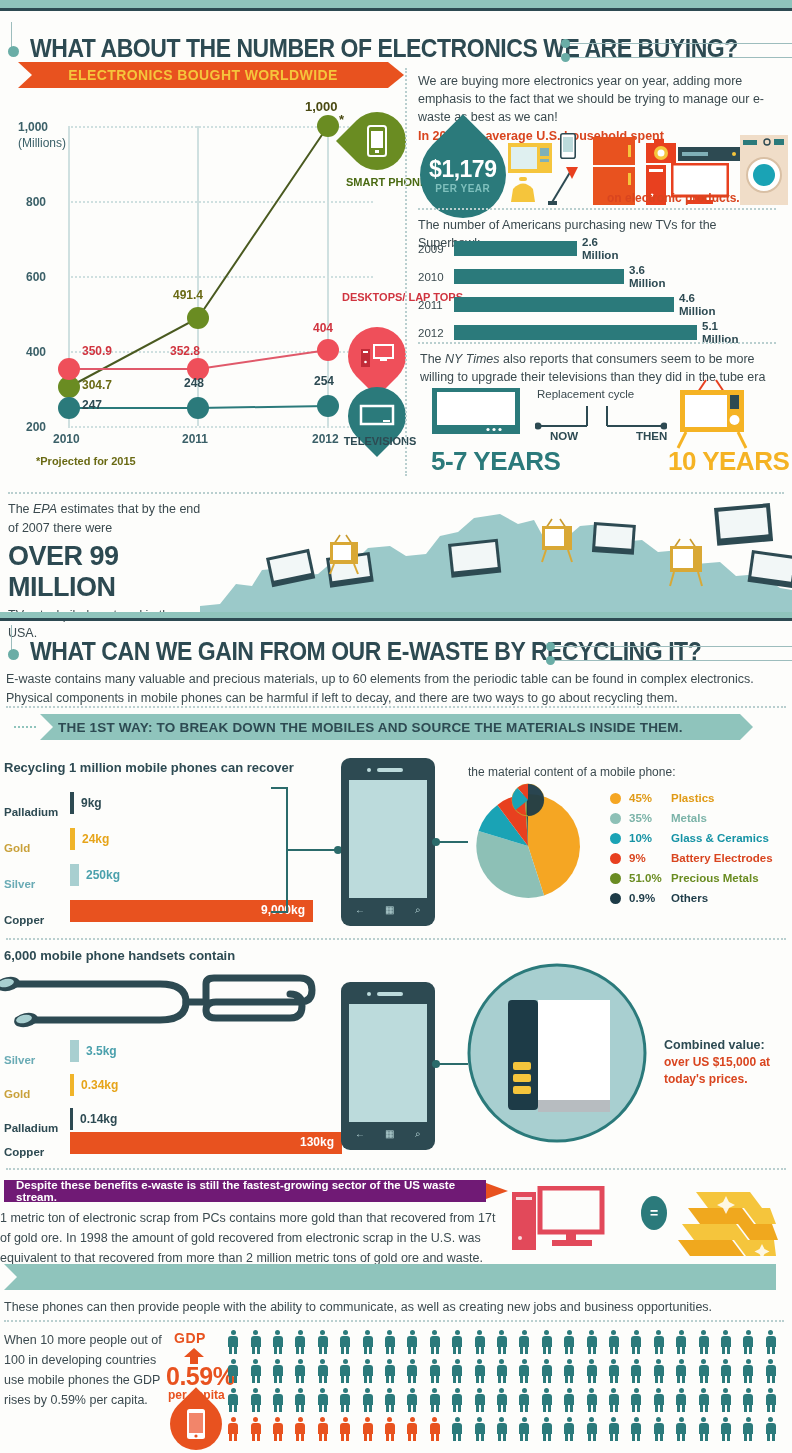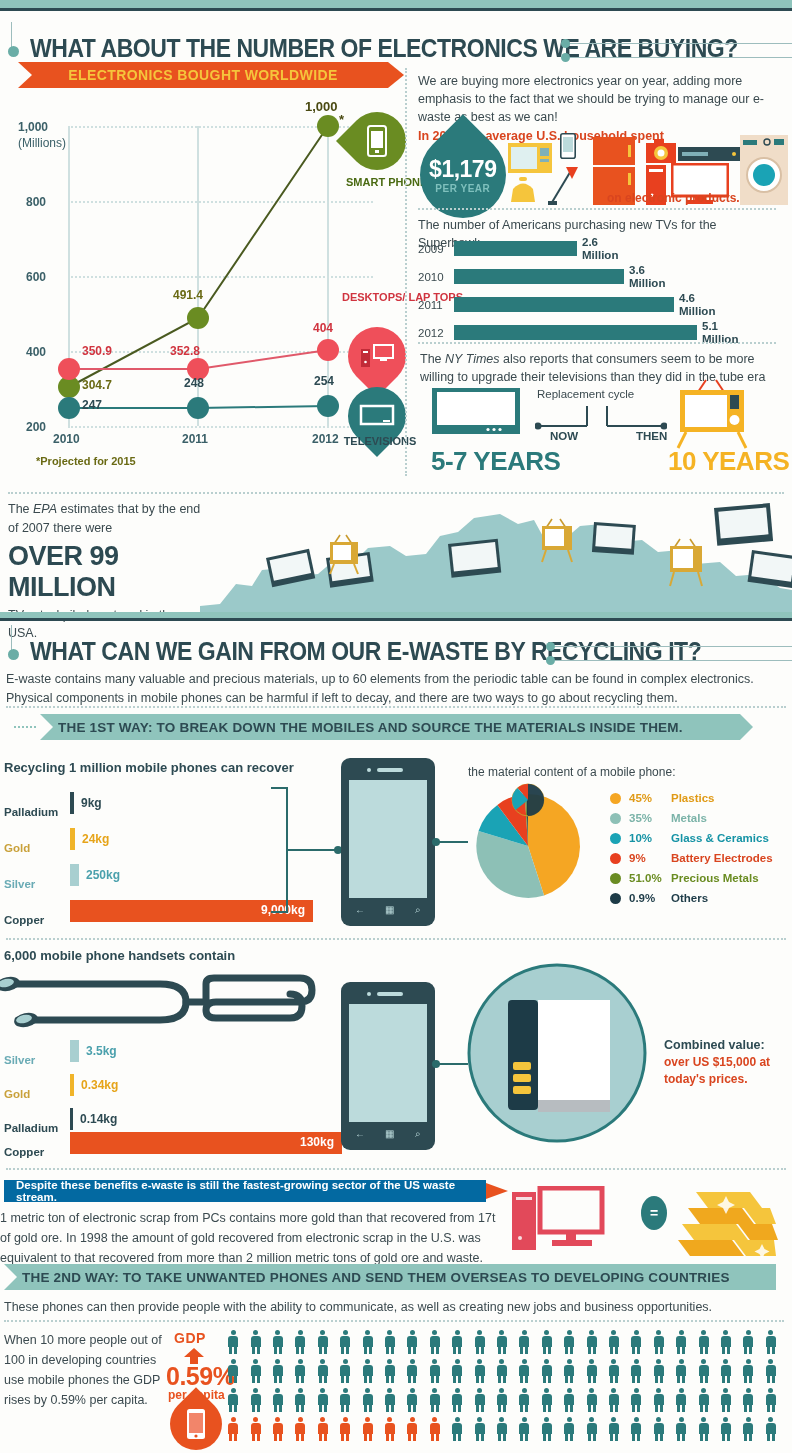--- a/index.html
+++ b/index.html
@@ -120,21 +120,21 @@
   .phone {
     position:absolute; background:#2d4a52; border-radius:9px;
     display:flex; flex-direction:column; align-items:center;
   }
   .phone-screen { background:#bcdbdc; }
   .phone-speaker { width:26px;height:4px;background:#bcdbdc;border-radius:2px;}
   .phone-dot { width:4px;height:4px;border-radius:50%;background:#bcdbdc;}
 
   
   .ocallout {
-    position:absolute; background:#0369a1; color:#fff;
+    position:absolute; background:#701a75; color:#fff;
     font-size:11.5px; font-weight:bold; height:22px;
     display:flex; align-items:center; padding-left:12px;
   }
   .ocallout:after { content:""; position:absolute; right:-22px; top:3px;
       border-top:8px solid transparent; border-bottom:8px solid transparent; border-left:22px solid #e8521f;}
 
   
   .people { position:absolute; display:grid; grid-template-columns:repeat(25, 1fr); row-gap:5px; }
   .person { width:10px; height:24px; position:relative; margin:0 auto;}
   .person .head { position:absolute; left:2.5px; top:0; width:5px;height:5px;border-radius:50%;}
@@ -711,21 +711,20 @@
       <path d="M62 42 L96 42 L102 58 L74 58 Z" fill="#f0a81e"></path>
       <path d="M2 58 L56 58 L68 74 L14 74 Z" fill="#f0a81e"></path>
       <path d="M58 58 L98 58 L100 74 L70 74 Z" fill="#f5c53c"></path>
       <path d="M50 14 l3 6 6 3 -6 3 -3 6 -3 -6 -6 -3 6 -3 z" fill="#ffffff" opacity="0.85"></path>
       <path d="M86 62 l2.5 5 5 2.5 -5 2.5 -2.5 5 -2.5 -5 -5 -2.5 5 -2.5 z" fill="#ffffff" opacity="0.85"></path>
     </g>
   </svg>
 
   <div class="tbanner" style="left:4px;top:1264px;width:772px;">
     <span class="lnotch"></span>
-    <span>THE 2ND WAY: TO TAKE UNWANTED PHONES AND SEND THEM OVERSEAS TO DEVELOPING COUNTRIES</span>
   </div>
 
   <div class="abs rtext" style="left:4px;top:1298px;width:780px;">These phones can then provide people with the ability to communicate, as well as creating new jobs and business opportunities.</div>
 
   <div class="abs dotted-h" style="left:4px;top:1320px;width:780px;"></div>
 
   <div class="abs" style="left:4px;top:1330px;width:160px;font-size:12.5px;line-height:1.6;color:#3b4a4f;">When 10 more people out of 100 in developing countries use mobile phones the GDP rises by 0.59% per capita.</div>
 
   <div class="abs" style="left:174px;top:1330px;font-size:14px;font-weight:bold;color:#e8521f;letter-spacing:0.5px;">GDP</div>
   <svg class="abs" style="left:183px;top:1348px;" width="22" height="16" viewBox="0 0 22 16">

